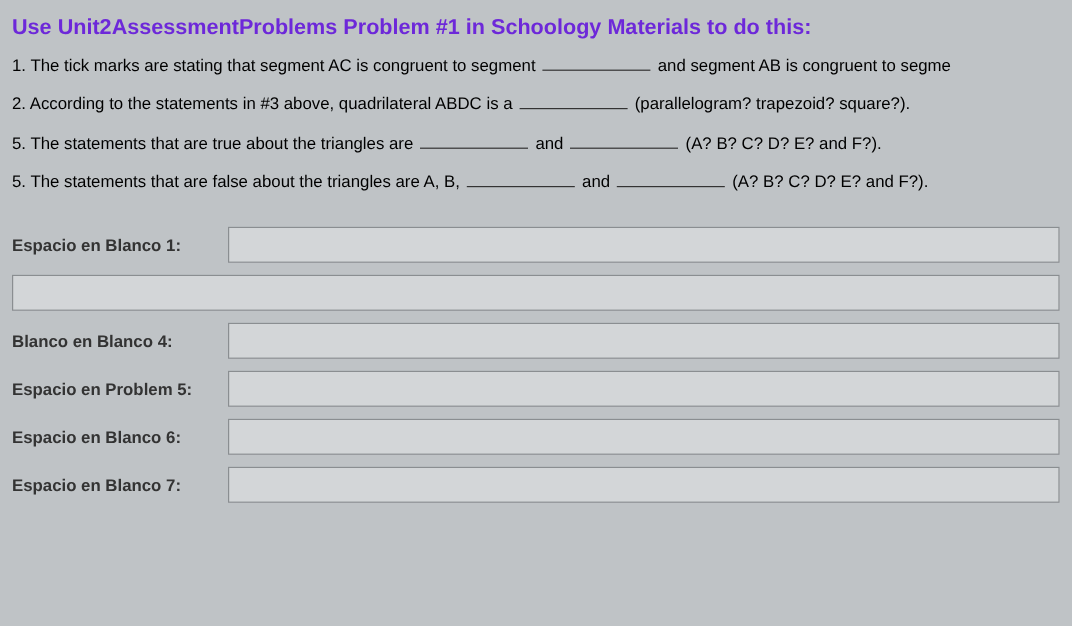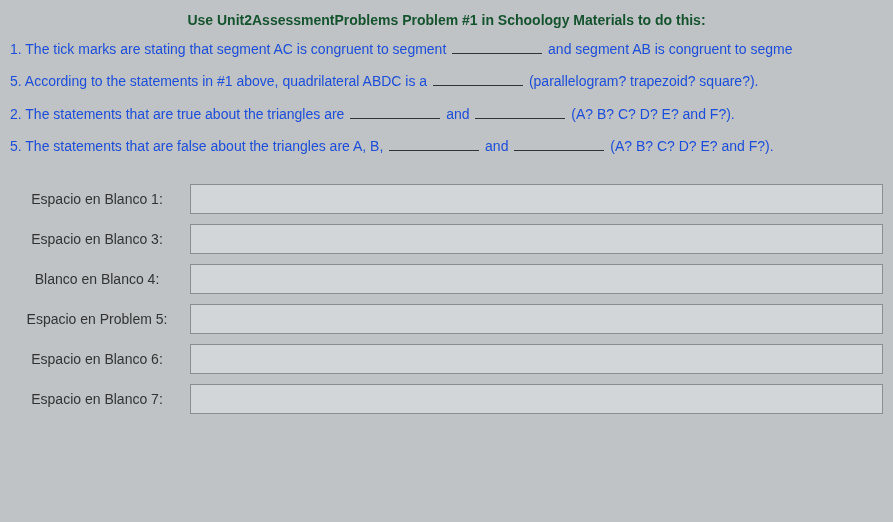--- a/index.html
+++ b/index.html
@@ -10,29 +10,28 @@
     body {
       font-family: Arial, Helvetica, sans-serif;
       background: #bfc3c6;
       width: 893px;
       height: 522px;
       overflow: hidden;
       padding: 12px 10px;
       color: #2a2a2a;
     }
     .header {
-      font-size: 14px;
+      font-size: 18px;
       font-weight: bold;
       margin-bottom: 10px;
-      color: #14532d;
-      text-align: center;
+      color: #6d28d9;
     }
     .question-line {
       font-size: 14px;
-      color: #1d4ed8;
+      color: #000000;
       margin-bottom: 10px;
       line-height: 1.6;
     }
     .blank {
       display: inline-block;
       border-bottom: 1px solid #333;
       min-width: 90px;
       height: 14px;
       vertical-align: baseline;
       margin: 0 2px;
@@ -41,23 +40,23 @@
       margin-top: 26px;
     }
     .form-row {
       display: flex;
       align-items: center;
       margin-bottom: 10px;
     }
     .form-label {
       width: 180px;
       font-size: 14px;
-      font-weight: normal;
+      font-weight: bold;
       color: #333;
-      text-align: center;
+      text-align: left;
       padding-right: 6px;
     }
     .form-input {
       flex: 1;
       height: 30px;
       background: #d3d6d8;
       border: 1px solid #8a8e91;
       padding: 4px 8px;
       font-size: 14px;
       font-family: inherit;
@@ -66,38 +65,37 @@
 </head>
 <body>
 
 <div class="header">Use Unit2AssessmentProblems Problem #1 in Schoology Materials to do this:</div>
 
 <div class="question-line">
   <span>1. The tick marks are stating that segment AC is congruent to segment </span><span class="blank"></span><span> and segment AB is congruent to segme</span>
 </div>
 
 <div class="question-line">
-  <span>5. According to the statements in #1 above, quadrilateral ABDC is a </span><span class="blank"></span><span> (parallelogram? trapezoid? square?).</span>
+  <span>2. According to the statements in #3 above, quadrilateral ABDC is a </span><span class="blank"></span><span> (parallelogram? trapezoid? square?).</span>
 </div>
 
 <div class="question-line">
-  <span>2. The statements that are true about the triangles are </span><span class="blank"></span><span> and </span><span class="blank"></span><span> (A? B? C? D? E? and F?).</span>
+  <span>5. The statements that are true about the triangles are </span><span class="blank"></span><span> and </span><span class="blank"></span><span> (A? B? C? D? E? and F?).</span>
 </div>
 
 <div class="question-line">
   <span>5. The statements that are false about the triangles are A, B, </span><span class="blank"></span><span> and </span><span class="blank"></span><span> (A? B? C? D? E? and F?).</span>
 </div>
 
 <div class="form-area">
   <div class="form-row">
     <div class="form-label">Espacio en Blanco 1:</div>
     <input class="form-input" type="text" value="" style="">
   </div>
   <div class="form-row">
-    <div class="form-label">Espacio en Blanco 3:</div>
     <input class="form-input" type="text" value="" style="">
   </div>
   <div class="form-row">
     <div class="form-label">Blanco en Blanco 4:</div>
     <input class="form-input" type="text" value="" style="">
   </div>
   <div class="form-row">
     <div class="form-label">Espacio en Problem 5:</div>
     <input class="form-input" type="text" value="" style="">
   </div>

